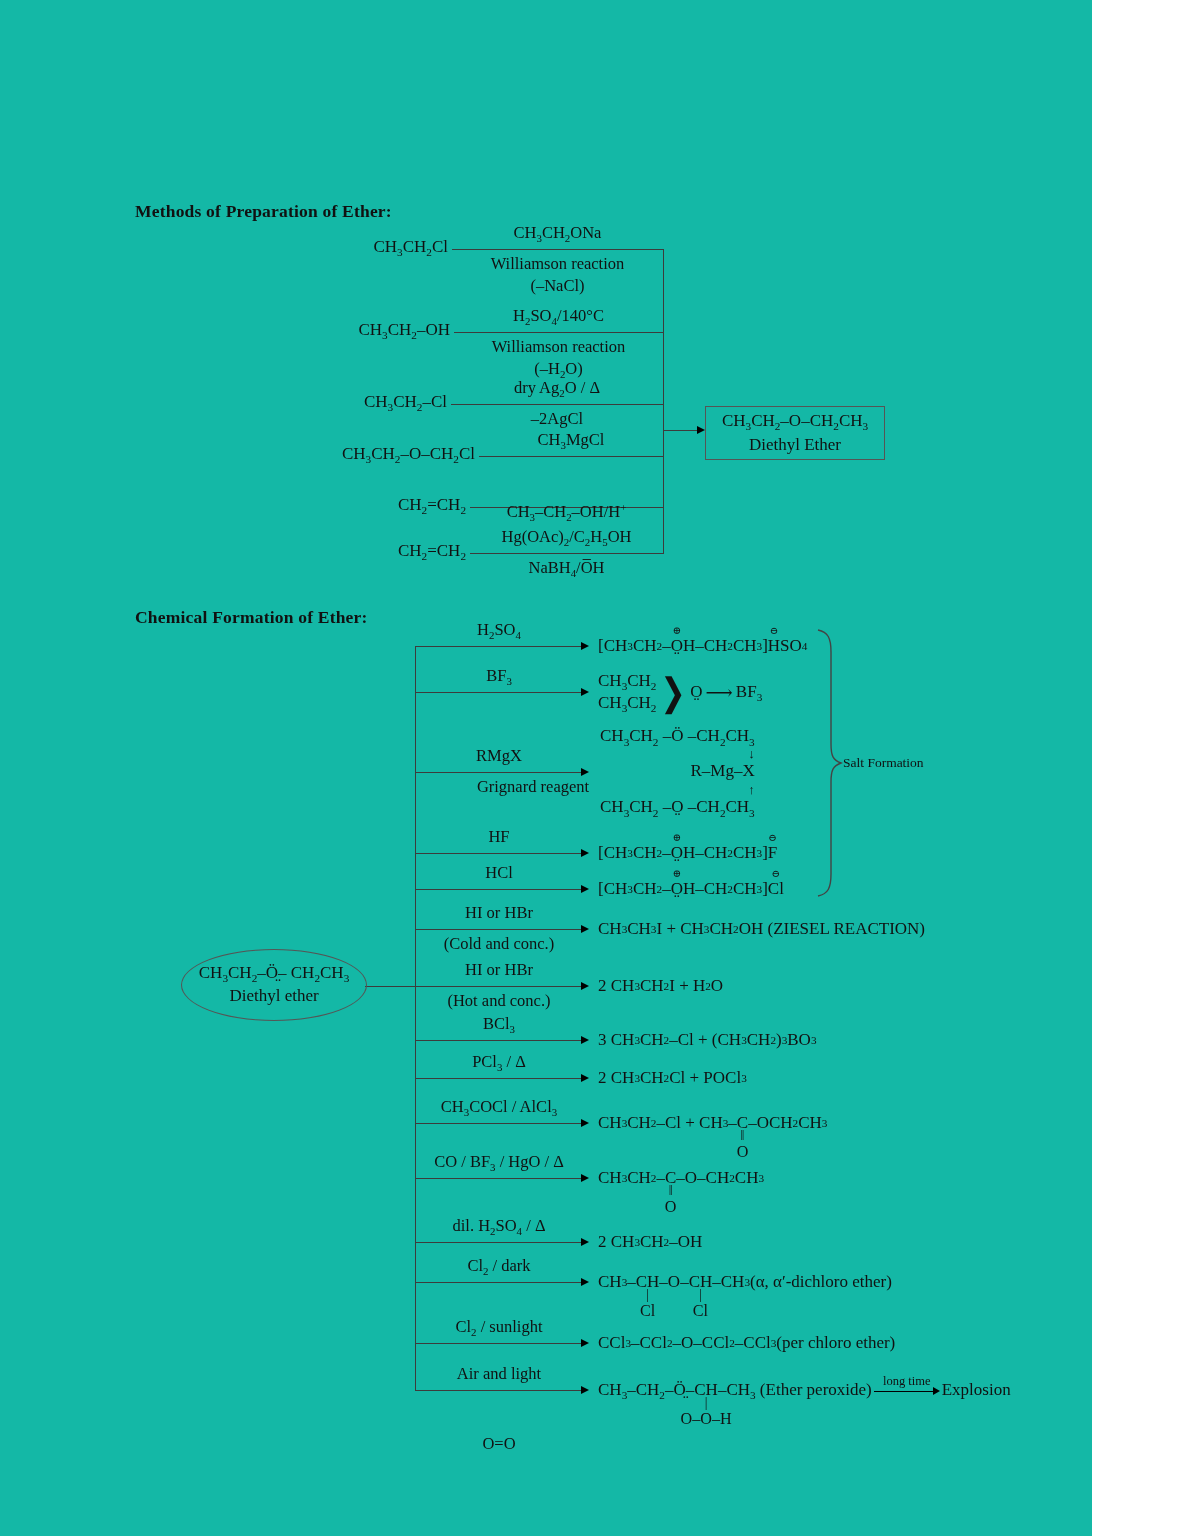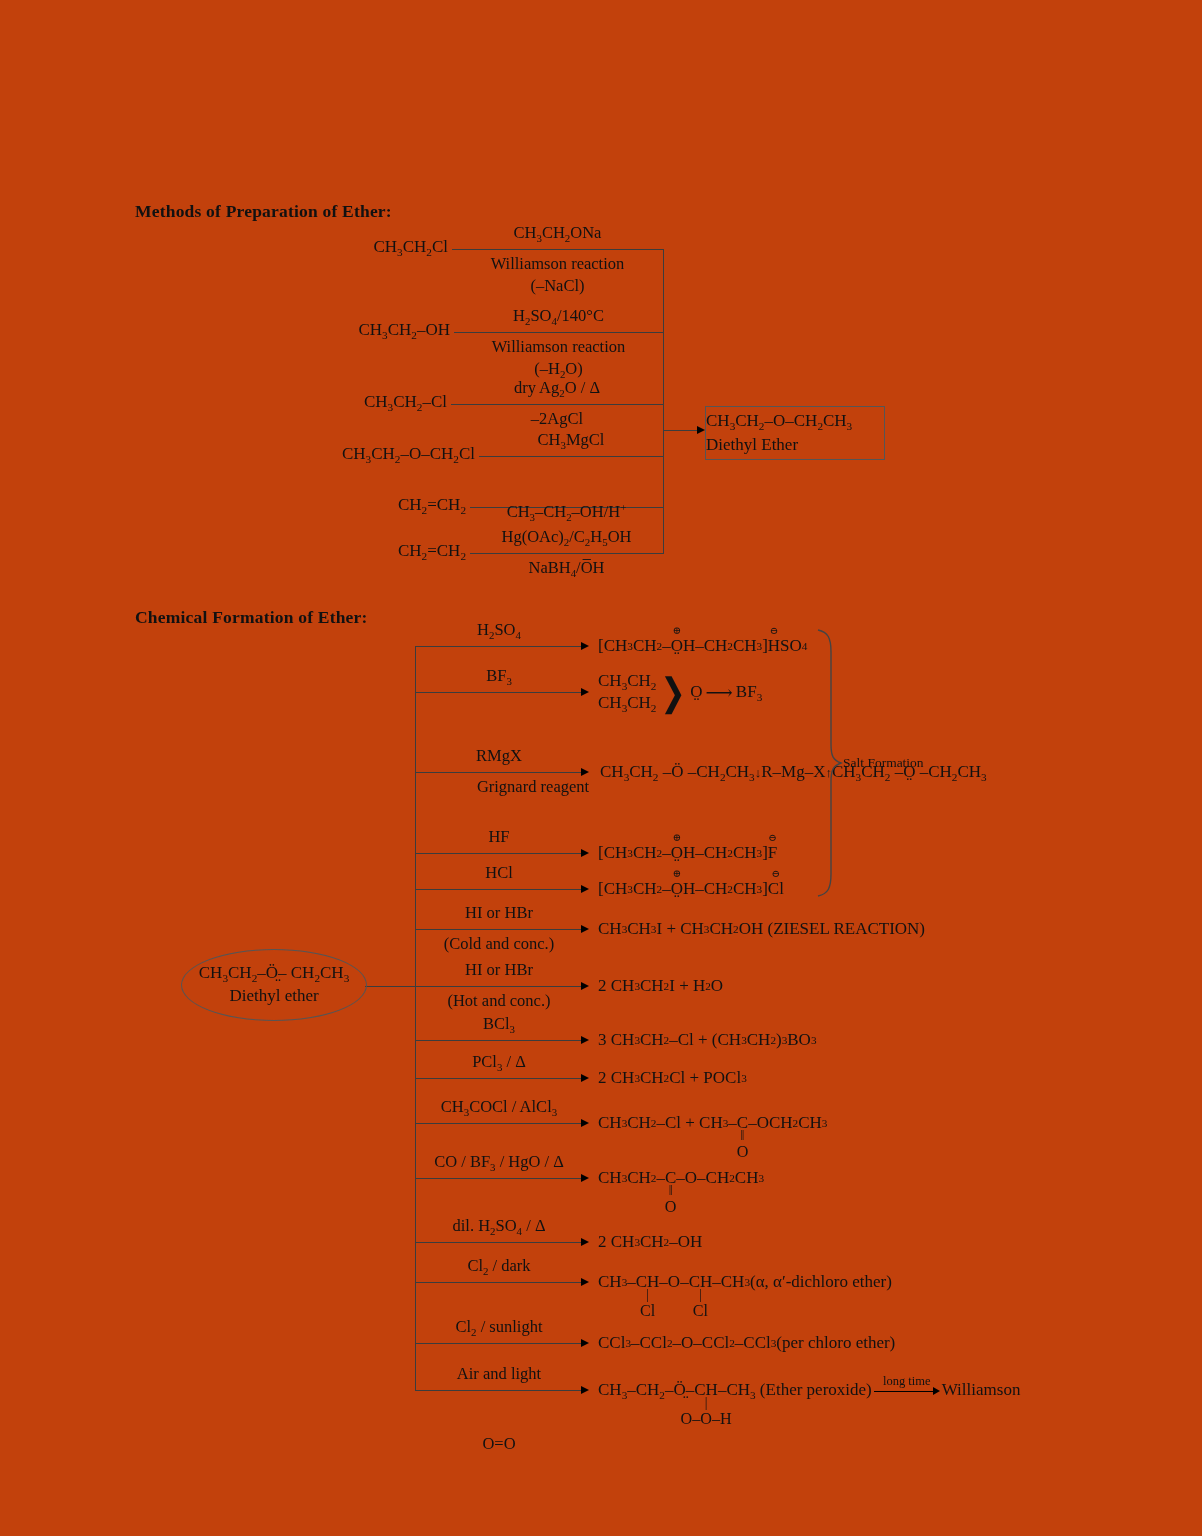--- a/index.html
+++ b/index.html
@@ -1,40 +1,40 @@
 <!DOCTYPE html>
 <html><head>
 <meta charset="utf-8">
 <style>
   html,body{margin:0;padding:0;background:#fff}
-  #canvas{position:relative;width:1202px;height:1536px;background:#c2410c;
+  #canvas{position:relative;width:1092px;height:1536px;background:#14b8a6;
     font-family:"Liberation Serif","DejaVu Serif",serif;color:#111;overflow:hidden}
   .hd{position:absolute;font-weight:700;font-size:17.5px;letter-spacing:.2px;white-space:nowrap}
   .hl{position:absolute;height:1px;background:#3c3c3c}
   .vl{position:absolute;width:1px;background:#3c3c3c}
   .ah{position:absolute;width:0;height:0;border:4.5px solid transparent;border-left:8px solid #000;border-right:0}
   .chem{font-size:17px;white-space:nowrap}
   .lbl{position:absolute;font-size:16.5px;text-align:center;white-space:nowrap}
   .react{position:absolute;text-align:right}
   .prod{position:absolute;transform:translateY(-50%);display:flex;align-items:center;white-space:nowrap}
   sub,sup{font-size:.66em;line-height:0}
   .sa{position:relative;display:inline-block}
   .sa-top{position:absolute;left:50%;top:-.95em;transform:translateX(-50%);font-size:.6em;line-height:1}
   .sb{position:relative;display:inline-block}
   .sb-below{position:absolute;top:100%;left:50%;transform:translateX(-50%);margin-top:-4px;
     display:flex;flex-direction:column;align-items:center}
   .bond{font-size:.8em;line-height:1}
   .blab{line-height:1;margin-top:1px;white-space:nowrap;font-size:.95em}
   .pbox{position:absolute;left:705px;top:406px;width:178px;height:52px;border:1px solid #555;
-    display:flex;flex-direction:column;align-items:flex-start;justify-content:center;line-height:1.4;text-align:center}
+    display:flex;flex-direction:column;align-items:center;justify-content:center;line-height:1.4;text-align:center}
   .oval{position:absolute;left:181px;top:949px;width:184px;height:70px;border:1px solid #555;border-radius:50%;
     display:flex;flex-direction:column;align-items:center;justify-content:center;line-height:1.35;text-align:center}
   .saltlbl{position:absolute;left:843px;top:755px;font-size:13.5px;white-space:nowrap}
   .brace{position:absolute;left:812px;top:628px}
-  .rmgx{position:absolute;display:flex;flex-direction:row;align-items:center;
+  .rmgx{position:absolute;display:flex;flex-direction:column;align-items:flex-end;
     transform:translateY(-50%);line-height:1.2;text-align:center}
   .varr{font-size:13px;line-height:1;margin:1px 0}
   .bf3{position:absolute;transform:translateY(-50%);display:flex;align-items:center}
   .stack2{display:flex;flex-direction:column;line-height:1.3}
   .angle{font-size:38px;line-height:.9;transform:scaleX(.8);margin:0 1px;font-weight:400}
   .larr{font-size:19px;margin:0 3px}
   .ltw{position:relative;display:inline-block;width:66px;height:30px;margin:0 2px}
   .ltlab{position:absolute;left:50%;transform:translateX(-50%);top:-1px;font-size:12.5px;white-space:nowrap}
   .ltline{position:absolute;left:0;right:6px;top:16px;height:1px;background:#000}
   .lthead{position:absolute;right:0;top:12px;border:4px solid transparent;border-left:7px solid #000;border-right:0}
@@ -171,21 +171,21 @@
       <div class="chem prod" style="left: 598px; top: 1390px;">
         <div>CH<sub>3</sub>–CH<sub>2</sub>–Ö̤–<span class="sb">CH<span class="sb-below">
               <span class="bond">|</span>
               <span class="blab">O–O–H</span>
             </span></span>–CH<sub>3</sub> (Ether peroxide)</div>
         <div class="ltw">
           <div class="ltlab">long time</div>
           <div class="ltline"></div>
           <div class="lthead"></div>
         </div>
-        <div>Williamson</div>
+        <div>Explosion</div>
       </div>
     </div>
 
   <div class="pbox">
     <div class="chem">CH<sub>3</sub>CH<sub>2</sub>–O–CH<sub>2</sub>CH<sub>3</sub></div>
     <div class="chem">Diethyl Ether</div>
   </div>
 
   <div class="oval">
     <div class="chem">CH<sub>3</sub>CH<sub>2</sub>–Ö̤– CH<sub>2</sub>CH<sub>3</sub></div>

